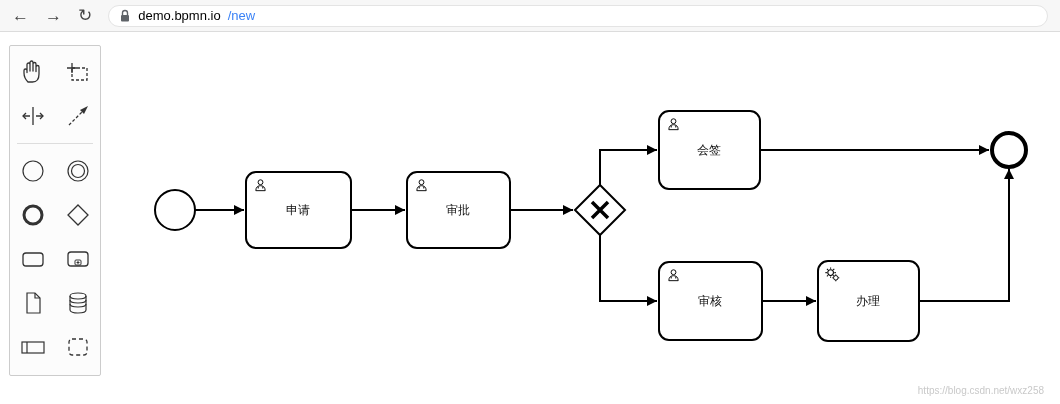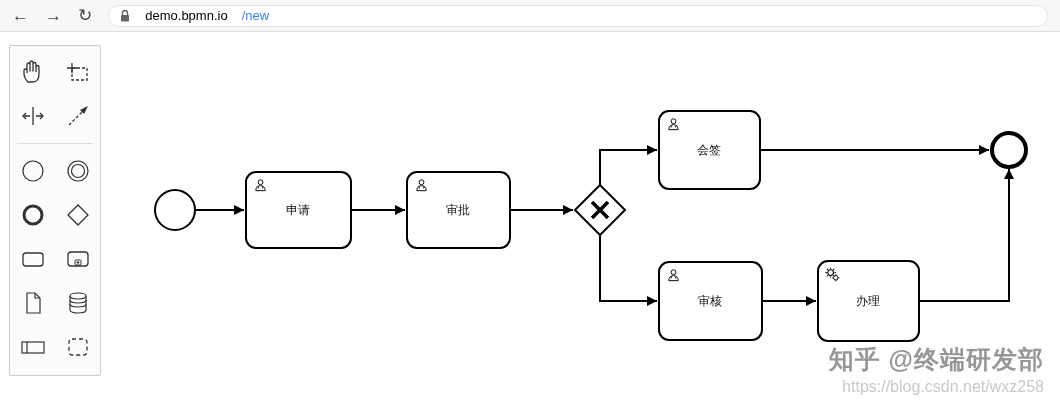--- a/index.html
+++ b/index.html
@@ -10,41 +10,41 @@
   
   .browser-bar{
     position:absolute;top:0;left:0;width:1060px;height:32px;box-sizing:border-box;
     background:#f7f7f7;border-bottom:1px solid #dcdcdc;
     display:flex;align-items:center;padding:0 12px;gap:16px;
   }
   .nav-btn{font-size:17px;color:#444;line-height:1;cursor:pointer;user-select:none}
   .addr{
     flex:1;height:22px;box-sizing:border-box;background:#ffffff;
     border:1px solid #e4e4e4;border-radius:12px;
-    display:flex;align-items:center;gap:14px;padding:0 10px;font-size:13px;
+    display:flex;align-items:center;gap:7px;padding:0 10px;font-size:13px;
   }
   .addr .path{color:#3b82f6}
   
   .palette{
     position:absolute;left:9px;top:45px;width:92px;box-sizing:border-box;
     background:#fcfcfc;border:1px solid #cccccc;border-radius:2px;
     padding:4px 0 6px 0;z-index:3;
   }
   .p-grid{display:grid;grid-template-columns:1fr 1fr}
   .p-entry{height:44px;display:flex;align-items:center;justify-content:center;cursor:pointer}
   .p-sep{height:1px;background:#dddddd;margin:5px 7px}
   
   .canvas{position:absolute;top:32px;left:0;z-index:1}
   .canvas text{font:12px "Liberation Sans",sans-serif;fill:#111}
   .shape{stroke:#000;stroke-width:2;fill:#fff}
   .flow{stroke:#000;stroke-width:2;fill:none}
   
   .wm{position:absolute;right:16px;bottom:8px;text-align:right;z-index:2;pointer-events:none}
   .wm-title{font-size:25px;font-weight:bold;color:#979797;letter-spacing:1px}
-  .wm-sub{font-size:16px;color:#c9c9c9;margin-top:2px}
+  .wm-sub{font-size:10px;color:#c9c9c9;margin-top:2px}
 </style>
 </head>
 <body>
 
 <div class="browser-bar">
   <span class="nav-btn">←</span>
   <span class="nav-btn">→</span>
   <span class="nav-btn">↻</span>
   <div class="addr">
     <svg width="12" height="14" viewBox="0 0 12 14">
@@ -207,15 +207,14 @@
   <g>
     <rect x="818" y="229" width="101" height="80" rx="10" class="shape"></rect>
     <use href="#icon-gears" x="824" y="234" width="17" height="17"></use>
     <text x="868" y="273" text-anchor="middle">办理</text>
   </g>
 
   <circle cx="1009" cy="118" r="17" fill="#fff" stroke="#000" stroke-width="4"></circle>
 </svg>
 
 <div class="wm">
-  <div class="wm-title">知乎 @终端研发部</div>
   <div class="wm-sub">https://blog.csdn.net/wxz258</div>
 </div>
 
 </body></html>

